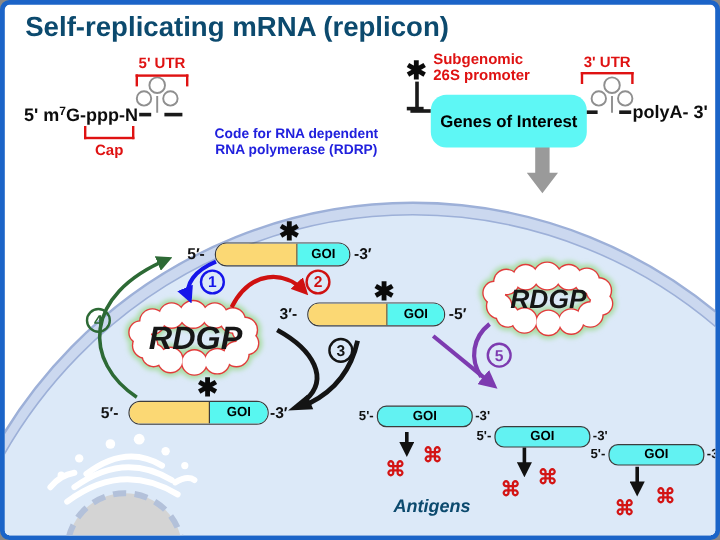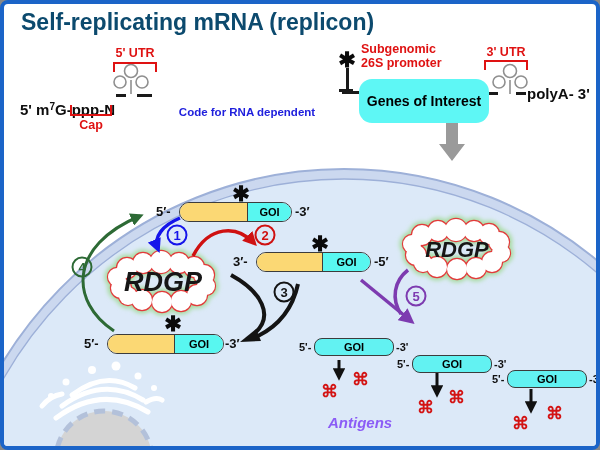--- a/index.html
+++ b/index.html
@@ -25,21 +25,21 @@
   .strand{position:absolute;height:20px;border:1.5px solid #3c3c3c;border-radius:10px;overflow:hidden;display:flex}
   .seg-y{background:#fbd874;border-right:1.2px solid #3c3c3c}
   .seg-c{background:#58f7f0;display:flex;align-items:center;justify-content:center;
          font-weight:bold;font-size:11px;color:#000;flex:1}
   .endlab{position:absolute;font-size:13px;font-weight:bold;color:#111;white-space:nowrap}
   .mrna{position:absolute;width:80px;height:18px;background:#62f2f2;border:1.5px solid #3c3c3c;border-radius:8px;
         display:flex;align-items:center;justify-content:center;font-size:11px;font-weight:bold;color:#000}
   .smlab{position:absolute;font-size:11px;font-weight:bold;color:#111;white-space:nowrap}
   .antigen{position:absolute;font-size:17px;line-height:17px;font-weight:bold;color:#d31414}
   .note{left:436px;top:308px;font-size:12.5px;font-weight:bold;font-style:italic;color:#111;white-space:nowrap}
-  .antlbl{left:324px;top:410px;font-size:15px;font-weight:bold;font-style:italic;color:#8b5cf6}
+  .antlbl{left:324px;top:410px;font-size:15px;font-weight:bold;font-style:italic;color:#0c4a6e}
   .cloud-glow{stroke:#a8dca2;stroke-width:7;fill:#fff;filter:url(#blurG)}
   .cloud-stroke{stroke:#e23b3b;stroke-width:2.3;fill:#fff}
   .cloud-fill{fill:#fff;stroke:none}
   .rdgp{font-style:italic;font-weight:bold;fill:#161616;font-family:"Liberation Sans",sans-serif}
   .stepnum{font-weight:bold;font-family:"Liberation Sans",sans-serif}
 </style>
 </head>
 <body>
 
 <div class="frame">
@@ -173,21 +173,21 @@
     <g>
       <circle cx="412" cy="292" r="9.5" fill="none" stroke="#7d3bb0" stroke-width="2"></circle>
       <text class="stepnum" x="412" y="296.5" font-size="13" text-anchor="middle" fill="#7d3bb0">5</text>
     </g>
 
     <path d="M442,112 h12 v28 h7 l-13,17 -13,-17 h7 z" fill="#9a9a9a"></path>
   </svg>
 
   <div class="abs title">Self-replicating mRNA (replicon)</div>
 
-  <div class="abs seqtxt" style="left:16px;top:97px">
+  <div class="abs seqtxt" style="left:16px;top:84px">
     <span>5' m</span><span class="sup">7</span><span>G-ppp-N</span>
   </div>
 
   <div class="bb" style="left:112px;top:90px;width:10px"></div>
   <div class="bb" style="left:133px;top:90px;width:15px"></div>
 
   <svg class="abs" style="left:107px;top:56px" width="40" height="37">
     <g stroke="#8f8f8f" stroke-width="1.6" fill="#fff">
       <line x1="20" y1="34" x2="20" y2="20"></line>
       <circle cx="20" cy="11" r="6.5"></circle>
@@ -195,20 +195,21 @@
         <circle cx="31" cy="22" r="6"></circle>
     </g>
   </svg>
   <div class="abs redtxt" style="left:106px;top:42px;width:50px;text-align:center">5' UTR</div>
   <div class="brk-top" style="left:109px;top:58px;width:44px;height:10px"></div>
 
   <div class="brk-bot" style="left:66px;top:101px;width:42px;height:11px"></div>
   <div class="abs redtxt" style="left:66px;top:114px;width:42px;text-align:center">Cap</div>
 
   <div class="abs caption bluetxt" style="top:102px">Code for RNA dependent</div>
+  <div class="abs caption bluetxt" style="top:115px">RNA polymerase (RDRP)</div>
 
   <div class="bb" style="left:338px;top:87px;width:17px"></div>
   <div class="vline" style="left:342px;top:64px;height:24px"></div>
   <div class="bb" style="left:335px;top:85px;width:14px"></div>
   <div class="ast" style="left:332px;top:45px">✱</div>
   <div class="abs redtxt" style="left:357px;top:38px">Subgenomic</div>
   <div class="abs redtxt" style="left:357px;top:52px">26S promoter</div>
 
   <div class="abs goibox-top">Genes of Interest</div>
 

